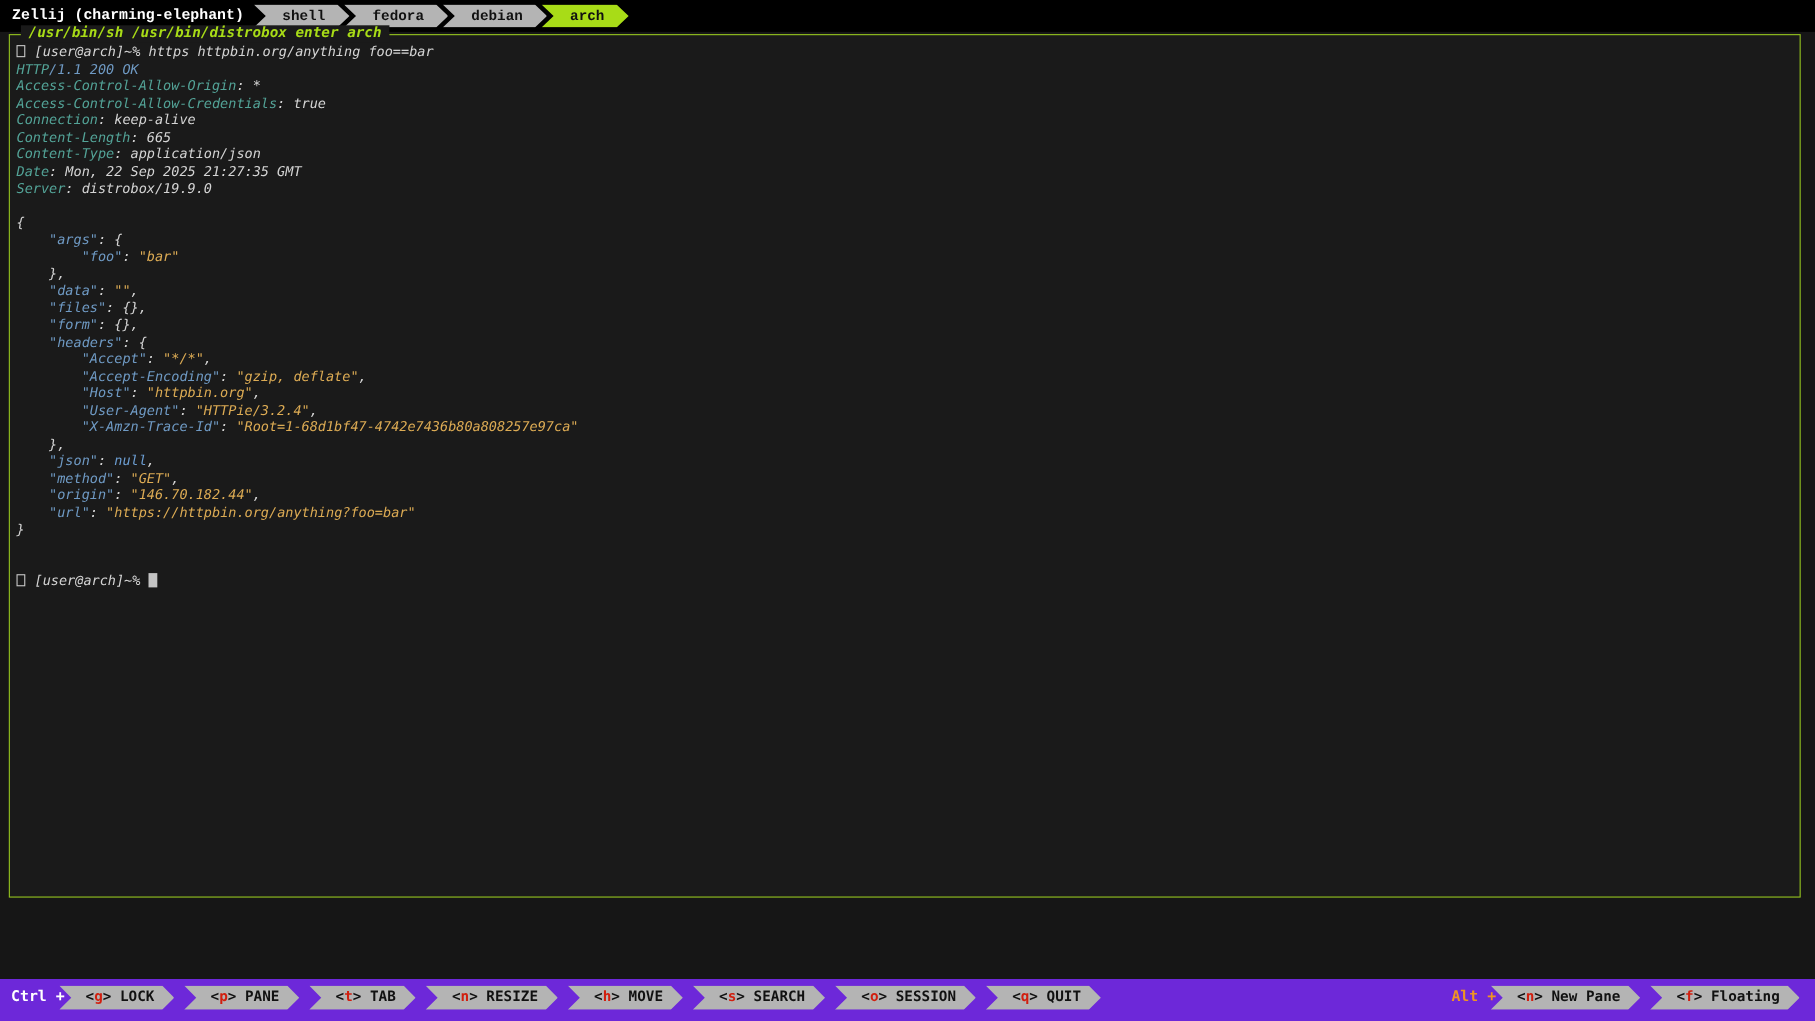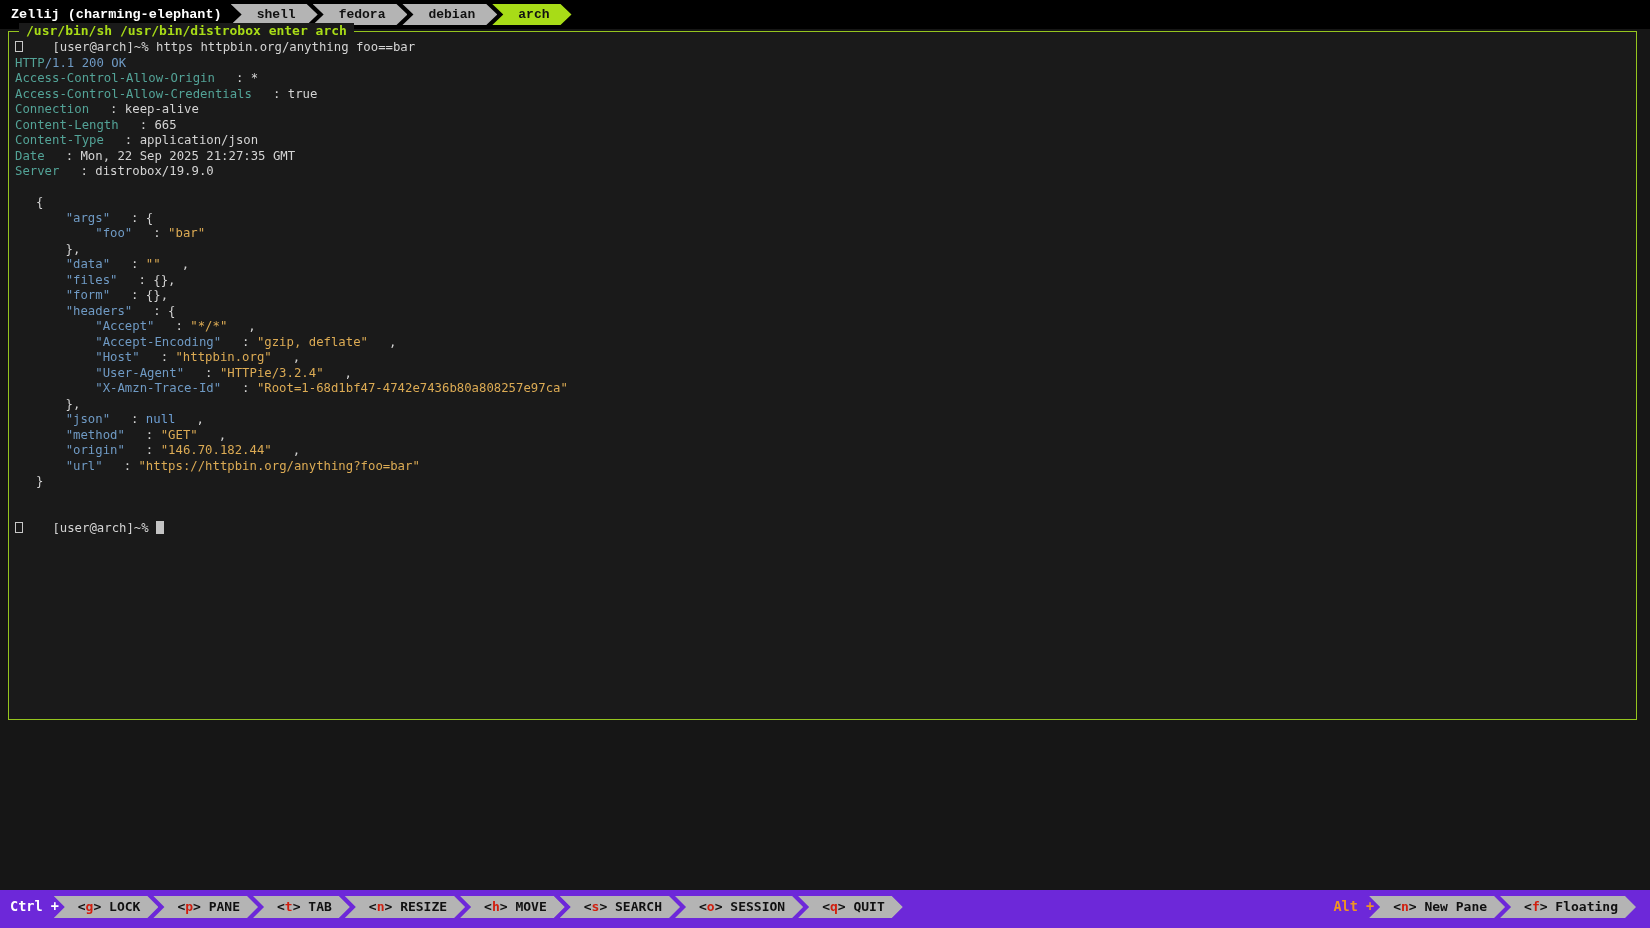--- a/index.html
+++ b/index.html
@@ -10,46 +10,46 @@
   .topbar { position:absolute; left:0; top:0; width:1650px; height:29px;
             background:#000; display:flex; align-items:center;font-family:Liberation Mono, monospace; }
   .session-name { color:#fff; font-weight:bold; font-size:13.5px; padding-left:11px; white-space:pre; }
   .tab-strip { display:flex; align-items:center; margin-left:14px; height:29px; }
   .tab { height:21px; line-height:17px; padding:2px 22px 2px 26px; margin-left:-5px;
          background:#b4b4b4; color:#111; font-weight:bold; font-size:13px; white-space:pre;
          clip-path: polygon(0 0, calc(100% - 11px) 0, 100% 50%, calc(100% - 11px) 100%, 0 100%, 11px 50%); }
   .tab.active { background:#a8dc17; }
 
   
-  .pane { position:absolute; left:8px; top:31px; width:1629px; height:689px;
-          border:1px solid #95c51e; background:#1a1a1a; }
+  .pane { position:absolute; left:8px; top:31px; width:1629px; height:785px;
+          border:1px solid #95c51e; background:#1a1a1a;font-style:italic; }
   .pane-title { position:absolute; top:-9px; left:10px; background:#1a1a1a;
                 color:#a8dc17; font-weight:bold; font-size:13px; line-height:16px;
                 padding:0 7px; white-space:pre; }
 
   
   .term { position:absolute; left:6px; top:8px; right:4px; bottom:4px;
           font-size:12.3px; line-height:15.5px; color:#d4d4d4; }
   .tline { height:15.5px; white-space:pre; }
-  .c-fg   { color:#d4d4d4;margin-left:21px; }
+  .c-fg   { color:#d4d4d4; }
   .c-teal { color:#53a397; }
   .c-blue { color:#6f9ac4; }
   .c-bluebright { color:#6d9fd4; }
   .c-gold { color:#dcab54; }
   .tofu { display:inline-block; width:8px; height:11px; border:1px solid #c8c8c8;
           vertical-align:-1px; margin-right:1px; font-size:6px; line-height:10px;
           text-align:center; color:#c8c8c8; overflow:hidden; }
   .cursor { display:inline-block; width:8px; height:13px; background:#c4c4c4; vertical-align:-2px; }
 
   
   .statusbar { position:absolute; left:0; bottom:0; width:1650px; height:38px;
                background:#6d28d9; display:flex; align-items:flex-start; padding:6px 10px 0 10px; }
   .mod-label { color:#fff; font-weight:bold; font-size:13.5px; white-space:pre; padding-top:2px; }
   .mod-label.alt { color:#ef9423; }
-  .hint-strip { display:flex; align-items:center; }
+  .hint-strip { display:flex; align-items:center;gap:14px; }
   .hint { height:22px; line-height:18px; padding:2px 18px 2px 24px; margin-left:-5px;
           background:#b4b4b4; color:#111; font-weight:bold; font-size:13px; white-space:pre;
           clip-path: polygon(0 0, calc(100% - 11px) 0, 100% 50%, calc(100% - 11px) 100%, 0 100%, 11px 50%); }
   .hkey { color:#d11f0f; }
   .right-group { margin-left:auto; display:flex; align-items:flex-start; margin-right:4px; }
 </style>
 </head>
 <body>
 
 <div class="topbar">

